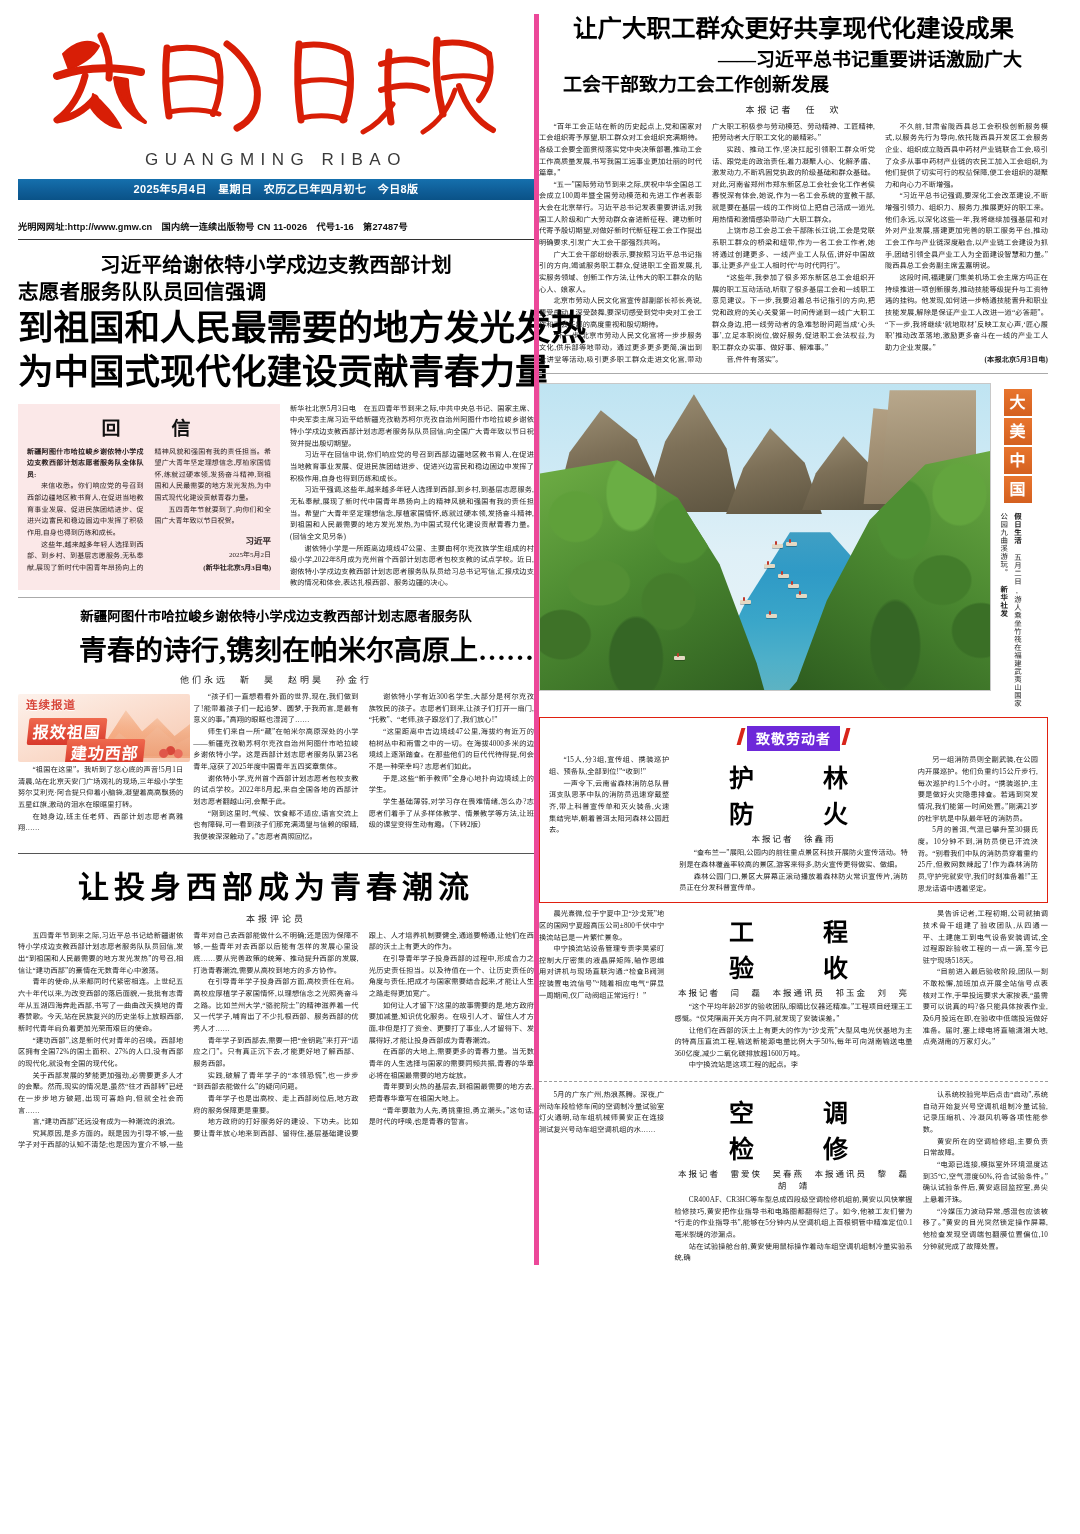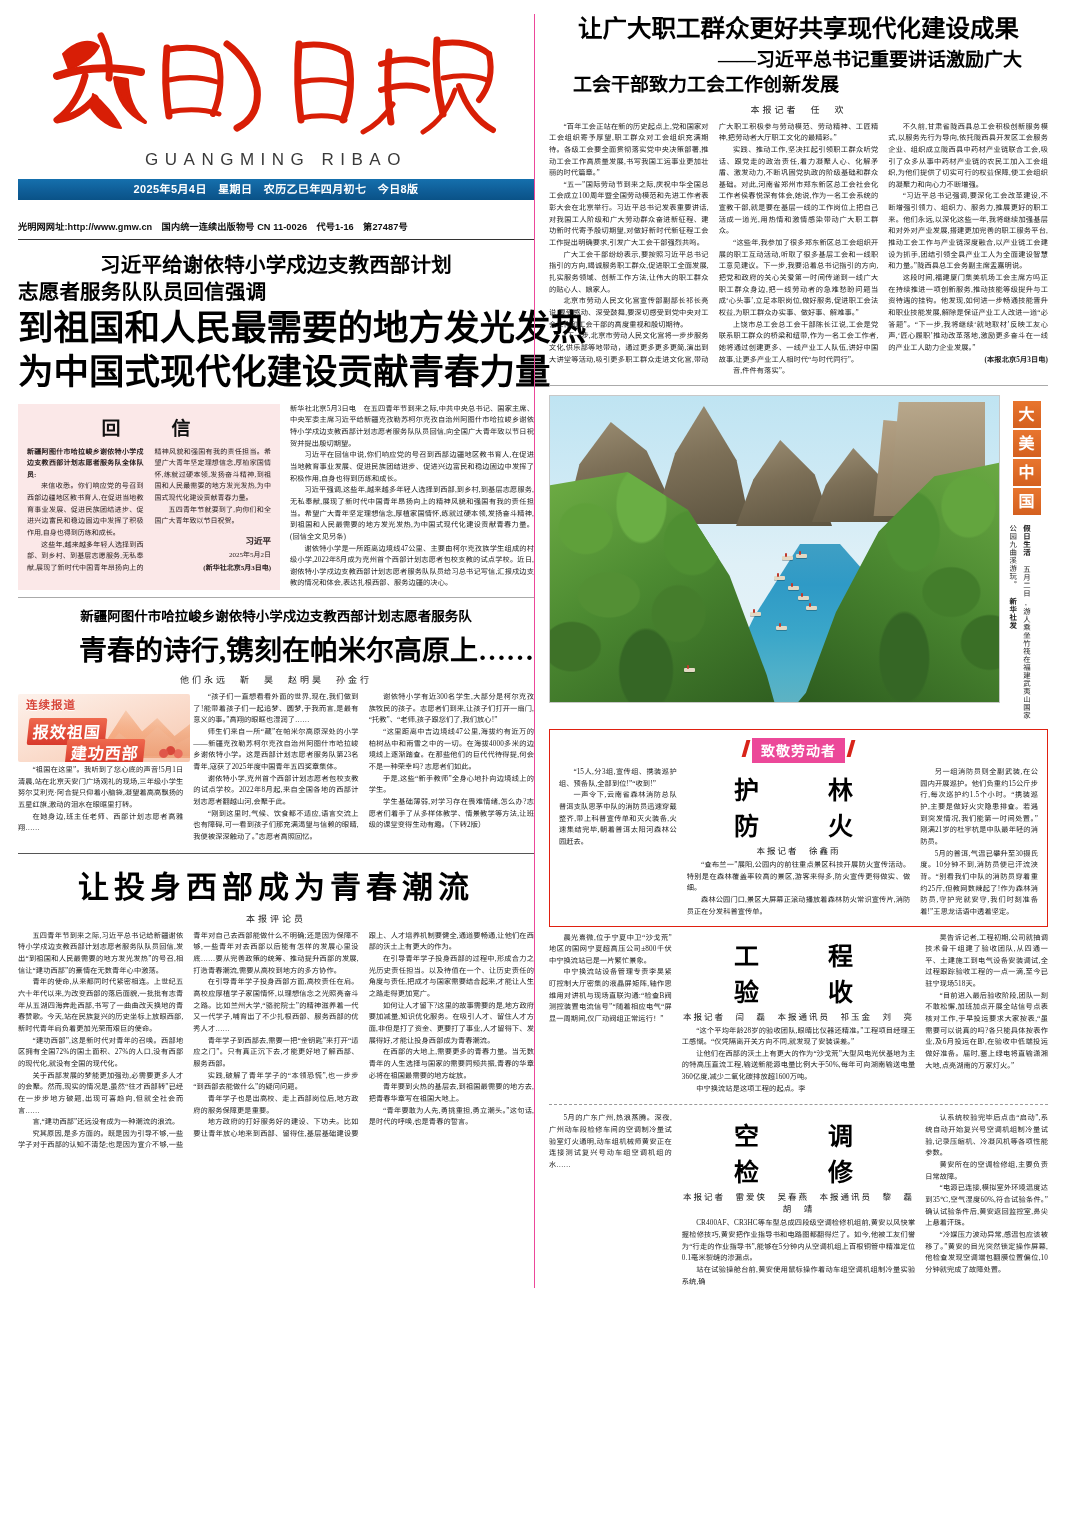--- a/index.html
+++ b/index.html
@@ -40,21 +40,21 @@
   }
   .issue-line {
     margin-top:19px; text-align:left; font-size:9.2px; color:#111; font-weight:bold;
     font-family:"Liberation Sans","DejaVu Sans",sans-serif; letter-spacing:.1px;
   }
   .rule-thick { border-top:1.6px solid #333; margin-top:6px; }
 
   
   .columns { display:flex; gap:0; }
   .col-left { width:516px; }
-  .col-right { width:514px; padding-left:14px; border-left:1px solid #ec4899; }
+  .col-right { width:514px; border-left:5px solid #ec4899; }
 
   
   .kicker-lead {
     font-family:"Liberation Sans","DejaVu Sans",sans-serif;
     font-weight:bold; font-size:20.5px; line-height:1.3; color:#000;
     margin-top:12px; letter-spacing:.2px;
   }
   .kicker-lead .l1 { display:block; text-align:center; }
   .kicker-lead .l2 { display:block; text-align:left; }
   .lead-title {
@@ -211,21 +211,21 @@
   .p4 { left:262px; top:52px; width:86px; height:74px; clip-path:polygon(48% 0%,84% 44%,100% 100%,0% 100%,16% 50%); }
   .p5 { left:318px; top:24px; width:70px; height:96px; background:linear-gradient(170deg,#b4a184,#8a7a60); clip-path:polygon(22% 0%,78% 4%,92% 100%,8% 100%); }
   .p6 { right:14px; top:6px; width:96px; height:110px; background:linear-gradient(175deg,#b9a88c,#8b7c61); clip-path:polygon(10% 0%,100% 0%,100% 100%,0% 100%); }
   .raft { position:absolute; width:11px; height:4px; background:#e3d9c4; border-radius:1px; box-shadow:0 1px 0 rgba(0,0,0,.25); }
   .raft i { position:absolute; top:-3px; left:3px; width:2px; height:4px; background:#c0392b; border-radius:1px; }
 
   
   .redbox { border:1.6px solid #e02010; padding:8px 9px 7px 9px; margin-top:9px; }
   .rb-badge { text-align:center; margin-bottom:4px; }
   .rb-badge span {
-    display:inline-block; background:#ec4899; color:#fff; font-weight:bold;
+    display:inline-block; background:#6d28d9; color:#fff; font-weight:bold;
     font-size:14px; padding:2px 9px 3px 9px; letter-spacing:1px;
     font-family:"Liberation Sans","DejaVu Sans",sans-serif;
     position:relative;
   }
   .rb-badge span::before, .rb-badge span::after {
     content:""; position:absolute; top:2px; width:4px; height:17px; background:#d8241a;
     transform:skewX(-16deg);
   }
   .rb-badge span::before { left:-8px; }
   .rb-badge span::after { right:-8px; }
@@ -386,22 +386,22 @@
       </div>
       <div class="byline">本报记者　任　欢</div>
 
       <div class="three-col body-text">
         <p>“百年工会正站在新的历史起点上,党和国家对工会组织寄予厚望,职工群众对工会组织充满期待。各级工会要全面贯彻落实党中央决策部署,推动工会工作高质量发展,书写我国工运事业更加壮丽的时代篇章。”</p>
         <p>“五一”国际劳动节到来之际,庆祝中华全国总工会成立100周年暨全国劳动模范和先进工作者表彰大会在北京举行。习近平总书记发表重要讲话,对我国工人阶级和广大劳动群众奋进新征程、建功新时代寄予殷切期望,对做好新时代新征程工会工作提出明确要求,引发广大工会干部强烈共鸣。</p>
         <p>广大工会干部纷纷表示,要按照习近平总书记指引的方向,竭诚服务职工群众,促进职工全面发展,扎实服务领域、创新工作方法,让伟大的职工群众的贴心人、娘家人。</p>
         <p>北京市劳动人民文化宫宣传部副部长祁长亮说,要受感动、深受鼓舞,要深切感受到党中央对工会工作和工会干部的高度重视和殷切期待。</p>
         <p>“下一步,北京市劳动人民文化宫将一步步服务文化,供乐部等地带动，通过更多更多更简,演出到大讲堂等活动,吸引更多职工群众走进文化宫,带动广大职工积极参与劳动模范、劳动精神、工匠精神,把劳动者大厅职工文化的最精彩。”</p>
         <p>实践、推动工作,坚决扛起引领职工群众听党话、跟党走的政治责任,着力凝聚人心、化解矛盾、激发动力,不断巩固党执政的阶级基础和群众基础。对此,河南省郑州市郑东新区总工会社会化工作者侯春悦深有体会,她说,作为一名工会系统的宣教干部,就是要在基层一线的工作岗位上把自己活成一道光,用热情和激情感染带动广大职工群众。</p>
+        <p>上饶市总工会总工会干部陈长江说,工会是党联系职工群众的桥梁和纽带,作为一名工会工作者,她将通过创建更多、一线产业工人队伍,讲好中国故事,让更多产业工人相时代“与时代同行”。</p>
         <p>“这些年,我参加了很多郑东新区总工会组织开展的职工互动活动,听取了很多基层工会和一线职工意见建议。下一步,我要沿着总书记指引的方向,把党和政府的关心关爱第一时间传递到一线广大职工群众身边,把一线劳动者的急难愁盼问题当成‘心头事’,立足本职岗位,做好服务,促进职工会法权益,为职工群众办实事、做好事、解难事。”</p>
-        <p>上饶市总工会总工会干部陈长江说,工会是党联系职工群众的桥梁和纽带,作为一名工会工作者,她将通过创建更多、一线产业工人队伍,讲好中国故事,让更多产业工人相时代“与时代同行”。</p>
         <p>音,件件有落实”。</p>
         <p>不久前,甘肃省陇西县总工会积极创新服务模式,以服务先行为导向,依托陇西县开发区工会服务企业、组织成立陇西县中药材产业链联合工会,吸引了众多从事中药材产业链的农民工加入工会组织,为他们提供了切实可行的权益保障,便工会组织的凝聚力和向心力不断增强。</p>
         <p>“习近平总书记强调,要深化工会改革建设,不断增强引领力、组织力、服务力,推展更好的职工来。他们永远,以深化这些一年,我将继续加强基层和对外对产业发展,搭建更加完善的职工服务平台,推动工会工作与产业链深度融合,以产业链工会建设为抓手,团结引领全县产业工人为全面建设智慧和力量。”陇西县总工会务副主席盂嘉明说。</p>
         <p>这段时间,福建厦门集美机场工会主席方吗正在持续推进一项创新服务,推动技能等级提升与工资待遇的挂钩。他发现,如何进一步畅通技能晋升和职业技能发展,解除是保证产业工人改进一道“必答题”。“下一步,我将继续‘就地取材’反映工友心声,‘匠心履职’推动改革落地,激励更多奋斗在一线的产业工人助力企业发展。”</p>
         <p style="text-align:right;font-weight:bold;text-indent:0">(本报北京5月3日电)</p>
       </div>
 
       <div class="hr-thin"></div>
 
       <div class="photo-row">

